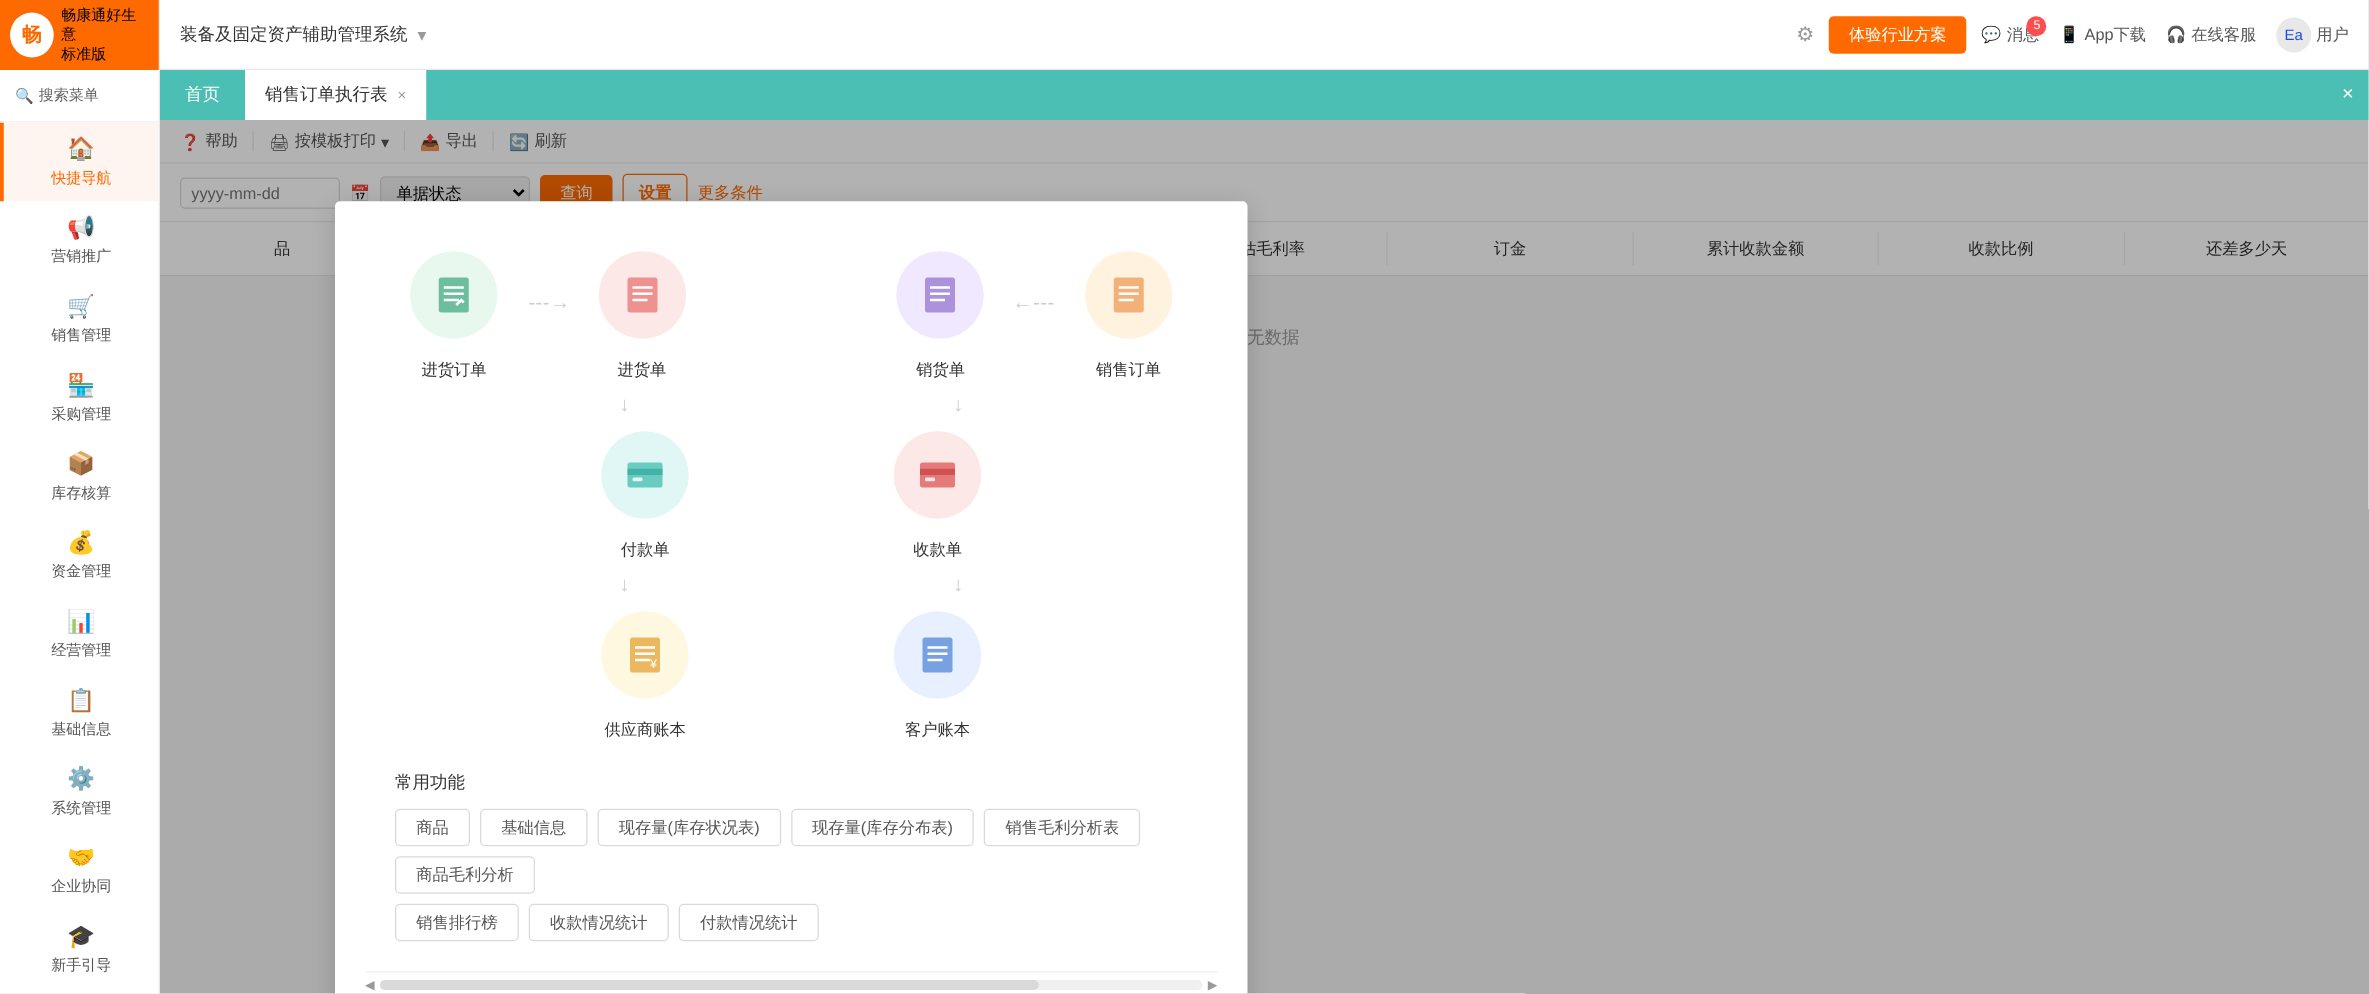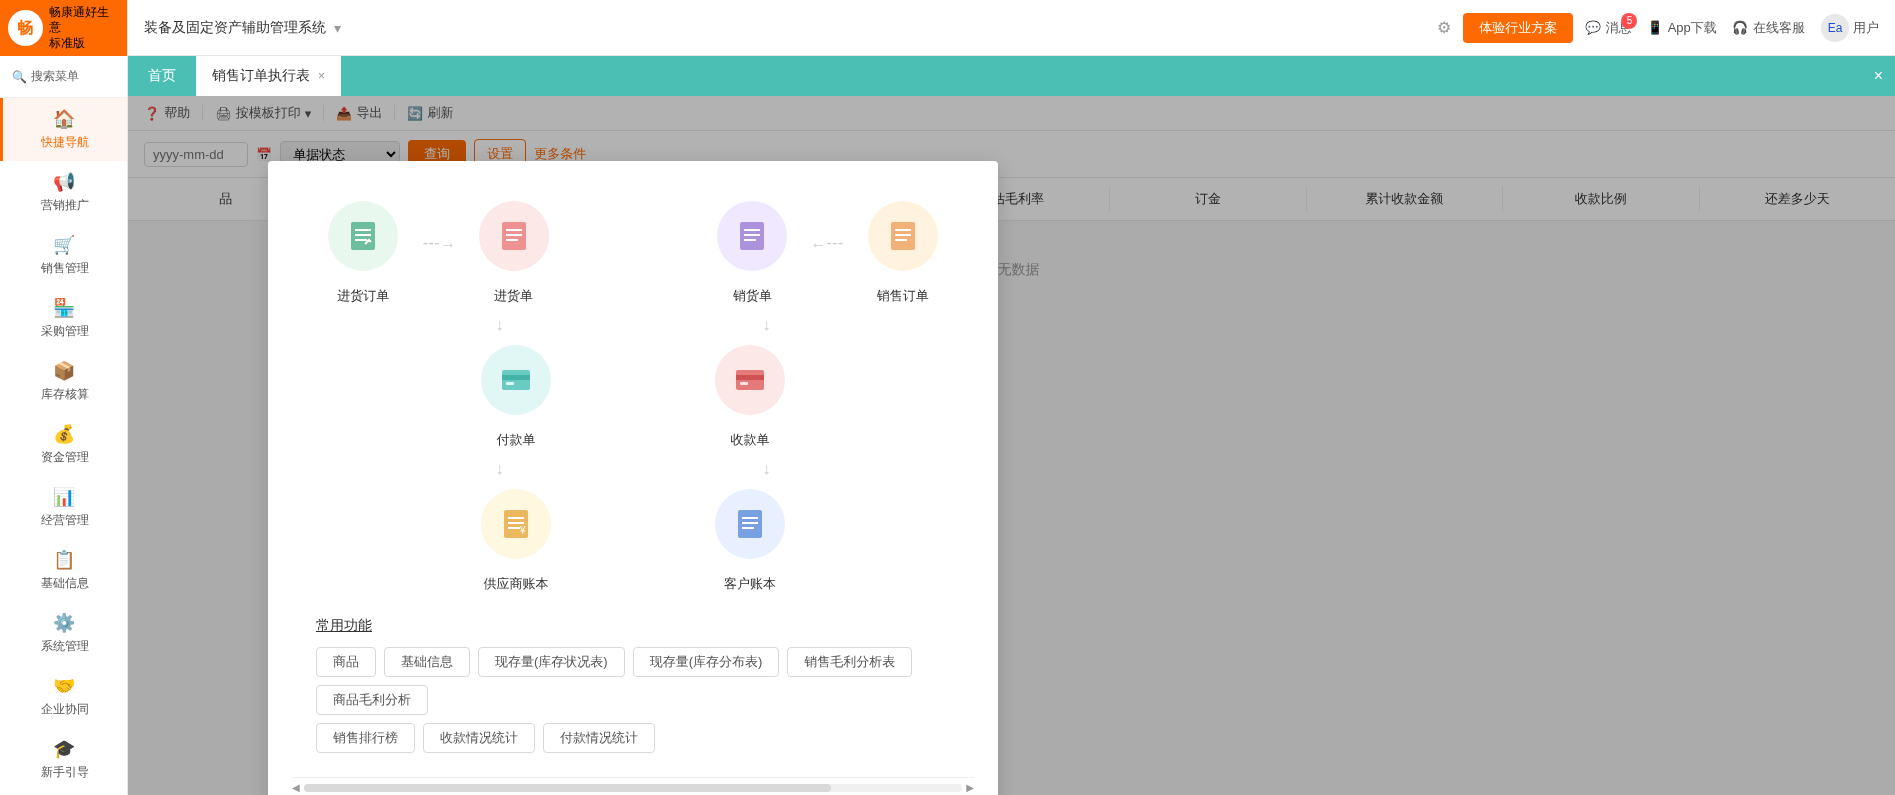--- a/index.html
+++ b/index.html
@@ -44,24 +44,24 @@
 
     
     .content-area { flex: 1; position: relative; background: #f5f5f5; overflow: hidden; }
 
     
     .content-toolbar { background: #fff; padding: 8px 16px; display: flex; align-items: center; gap: 12px; border-bottom: 1px solid #e8e8e8; }
     .toolbar-btn { display: flex; align-items: center; gap: 4px; color: #555; cursor: pointer; font-size: 13px; background: none; border: none; }
 
     
     .filter-area { background: #fff; padding: 8px 16px; display: flex; align-items: center; gap: 8px; border-bottom: 1px solid #e8e8e8; }
-    .filter-date { border: 1px solid #d9d9d9; border-radius: 4px; padding: 4px 8px; font-size: 13px; width: 104px; color: #bbb; }
+    .filter-date { border: 1px solid #d9d9d9; border-radius: 4px; padding: 4px 8px; font-size: 13px; width: 128px; color: #bbb; }
     .filter-select { border: 1px solid #d9d9d9; border-radius: 4px; padding: 4px 8px; font-size: 13px; width: 120px; }
     .filter-query-btn { background: #ff6a00; color: #fff; border: none; padding: 5px 16px; border-radius: 4px; cursor: pointer; font-size: 13px; }
-    .filter-set-btn { background: #fff; color: #ff6a00; border: 1px solid #ff6a00; padding: 5px 12px; border-radius: 4px; cursor: pointer; font-size: 13px; }
+    .filter-set-btn { background: #fff; color: #ff6a00; border: 1px solid #ff6a00; padding: 5px 12px; border-radius: 4px; cursor: pointer; font-size: 13px; font-weight: bold; }
     .more-conditions { color: #ff6a00; cursor: pointer; font-size: 13px; }
 
     
     .table-header { background: #fff; border-bottom: 1px solid #e8e8e8; }
     .table-header-row { display: flex; padding: 8px 0; }
     .th { flex: 1; text-align: center; font-size: 13px; color: #333; font-weight: 500; padding: 4px 8px; border-right: 1px solid #f0f0f0; }
     .th:last-child { border-right: none; }
 
     
     .empty-state { display: flex; flex-direction: column; align-items: center; justify-content: center; padding: 40px; color: #999; font-size: 14px; }
@@ -82,21 +82,21 @@
     .flow-circle.teal { background: #e0f7f5; }
     .flow-circle.red { background: #fde8e8; }
     .flow-circle.yellow { background: #fff8e0; }
     .flow-circle.blue { background: #e8f0ff; }
     .flow-label { font-size: 13px; color: #333; }
     .flow-arrow-right-dashed { color: #ccc; font-size: 16px; display: flex; align-items: center; margin-bottom: 20px; letter-spacing: -2px; }
     .flow-arrow-down { color: #ccc; font-size: 16px; text-align: center; line-height: 1; margin: 4px auto; }
 
     
     .common-functions { padding: 0 24px 16px 24px; }
-    .common-title { font-size: 14px; color: #333; font-weight: 500; margin-bottom: 12px; text-decoration: underline; }
+    .common-title { font-size: 14px; color: #333; font-weight: 500; margin-bottom: 12px; }
     .common-btns { display: flex; flex-wrap: wrap; gap: 8px; margin-bottom: 8px; }
     .common-btn { border: 1px solid #d9d9d9; background: #fff; padding: 5px 16px; border-radius: 4px; cursor: pointer; font-size: 13px; color: #555; }
 
     
     .modal-scrollbar { border-top: 1px solid #f0f0f0; padding: 4px 0; display: flex; align-items: center; gap: 4px; }
     .scrollbar-track { flex: 1; height: 8px; background: #f0f0f0; border-radius: 4px; }
     .scrollbar-thumb { width: 80%; height: 8px; background: #d9d9d9; border-radius: 4px; }
     .scrollbar-arrow { color: #999; cursor: pointer; font-size: 10px; }
 
     .divider-v { width: 1px; height: 16px; background: #e8e8e8; }

